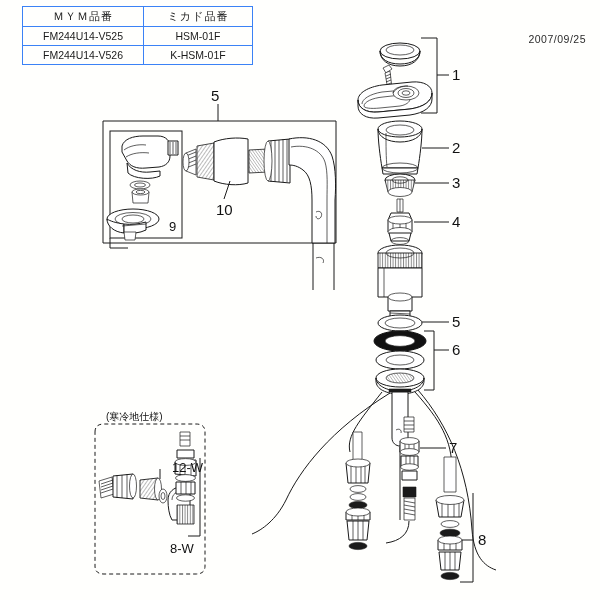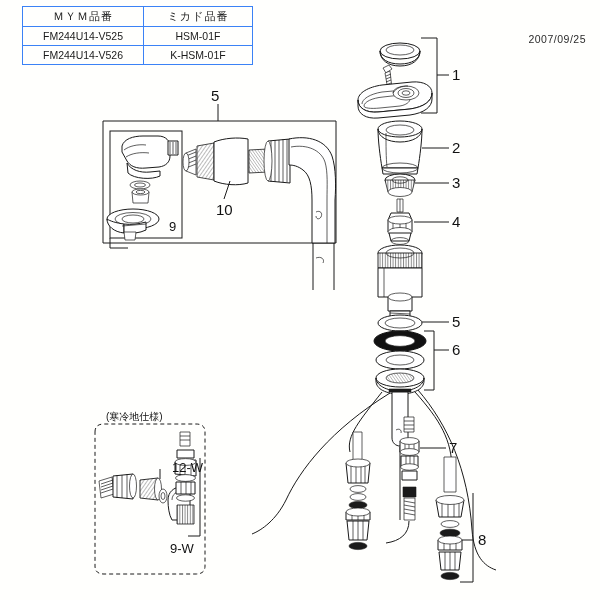--- a/index.html
+++ b/index.html
@@ -445,17 +445,17 @@
   <div class="callout" style="left:452px; top:175px;">3</div>
   <div class="callout" style="left:452px; top:214px;">4</div>
   <div class="callout" style="left:452px; top:314px;">5</div>
   <div class="callout" style="left:452px; top:342px;">6</div>
   <div class="callout" style="left:449px; top:440px;">7</div>
   <div class="callout" style="left:478px; top:532px;">8</div>
   <div class="box-label" style="left:169px; top:219px;">9</div>
   <div class="callout" style="left:216px; top:202px;">10</div>
   <div class="callout" style="left:211px; top:88px;">5</div>
   <div class="callout small" style="left:124px; top:461px;margin-left:48px;">12-W</div>
-  <div class="callout small" style="left:170px; top:542px;">9-W</div>
+  <div class="callout small" style="left:170px; top:542px;">8-W</div>
 
   <div class="cold-title" style="left:106px; top:410px;">(寒冷地仕様)</div>
 
 </div>
 
 </body></html>

